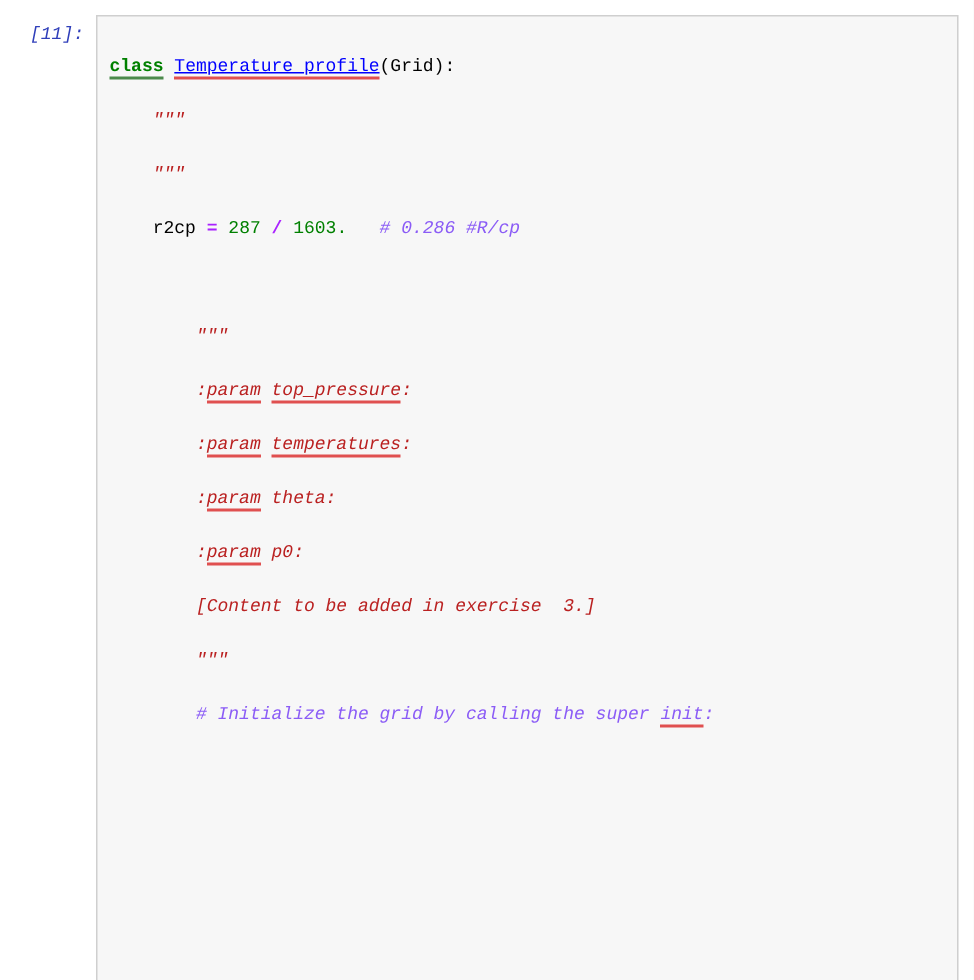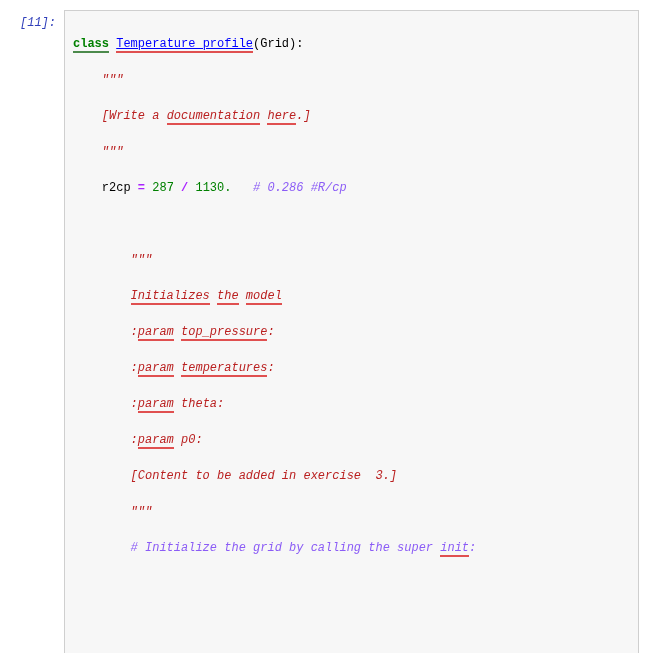--- a/index.html
+++ b/index.html
@@ -44,26 +44,24 @@
   .underline-green { border-bottom: 2px solid #4c8a4c; display: inline-block; line-height: 1.05em; }
 </style>
 </head>
 <body>
 
 <div class="cell">
   <div class="prompt">[11]:</div>
   <div class="code-area">
 <span class="line"><span class="kw underline-green">class</span> <span class="fn underline-red">Temperature_profile</span><span>(Grid):</span></span>
 <span class="line">    <span class="str">"""</span></span>
-<span class="line">    <span class="str">[Write a <span class="underline-red">documentation</span> <span class="underline-red">here</span>.]</span></span>
 <span class="line">    <span class="str">"""</span></span>
-<span class="line">    <span>r2cp </span><span class="op">=</span><span class="num"> 287 </span><span class="op">/</span><span class="num"> 1130.   </span><span class="cmt"># 0.286 #R/cp</span></span>
+<span class="line">    <span>r2cp </span><span class="op">=</span><span class="num"> 287 </span><span class="op">/</span><span class="num"> 1603.   </span><span class="cmt"># 0.286 #R/cp</span></span>
 <span class="line"></span>
 <span class="line">        <span class="str">"""</span></span>
-<span class="line">        <span class="str underline-red">Initializes</span> <span class="str underline-red">the</span> <span class="str underline-red">model</span></span>
 <span class="line">        <span class="str">:<span class="underline-red">param</span> <span class="underline-red">top_pressure</span>:</span></span>
 <span class="line">        <span class="str">:<span class="underline-red">param</span> <span class="underline-red">temperatures</span>:</span></span>
 <span class="line">        <span class="str">:<span class="underline-red">param</span> theta:</span></span>
 <span class="line">        <span class="str">:<span class="underline-red">param</span> p0:</span></span>
 <span class="line">        <span class="str">[Content to be added in exercise  3.]</span></span>
 <span class="line">        <span class="str">"""</span></span>
 <span class="line">        <span class="cmt"># Initialize the grid by calling the super <span class="underline-red">init</span>:</span></span>
 
 
 

